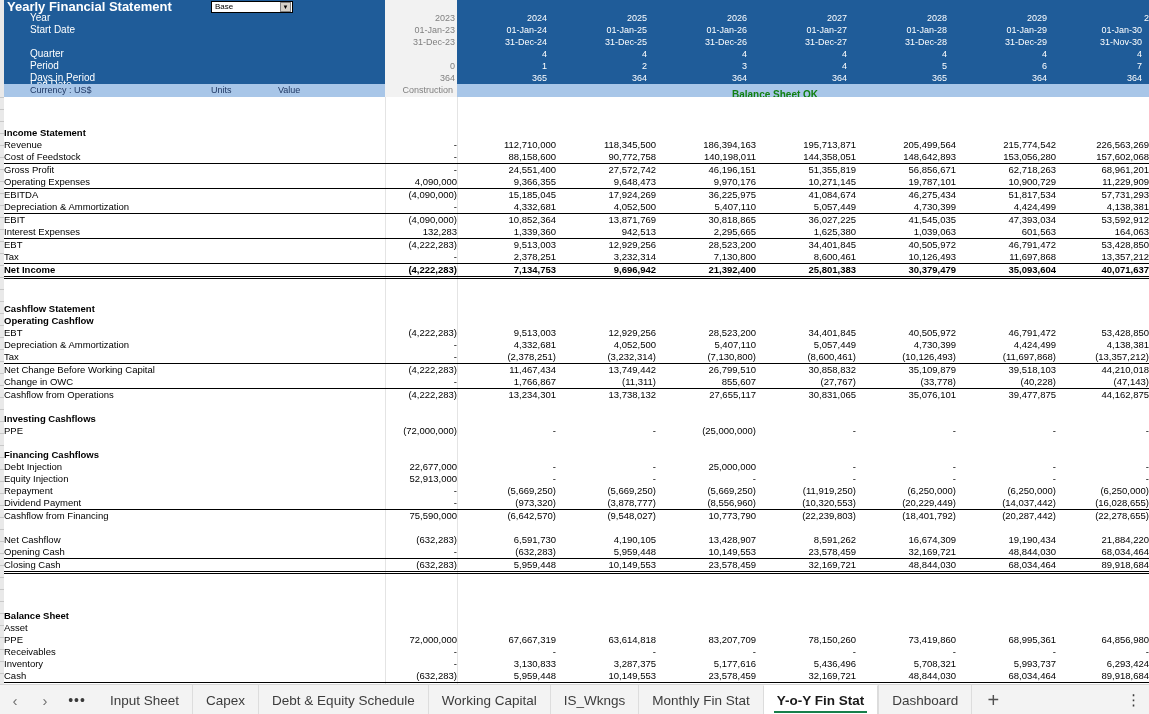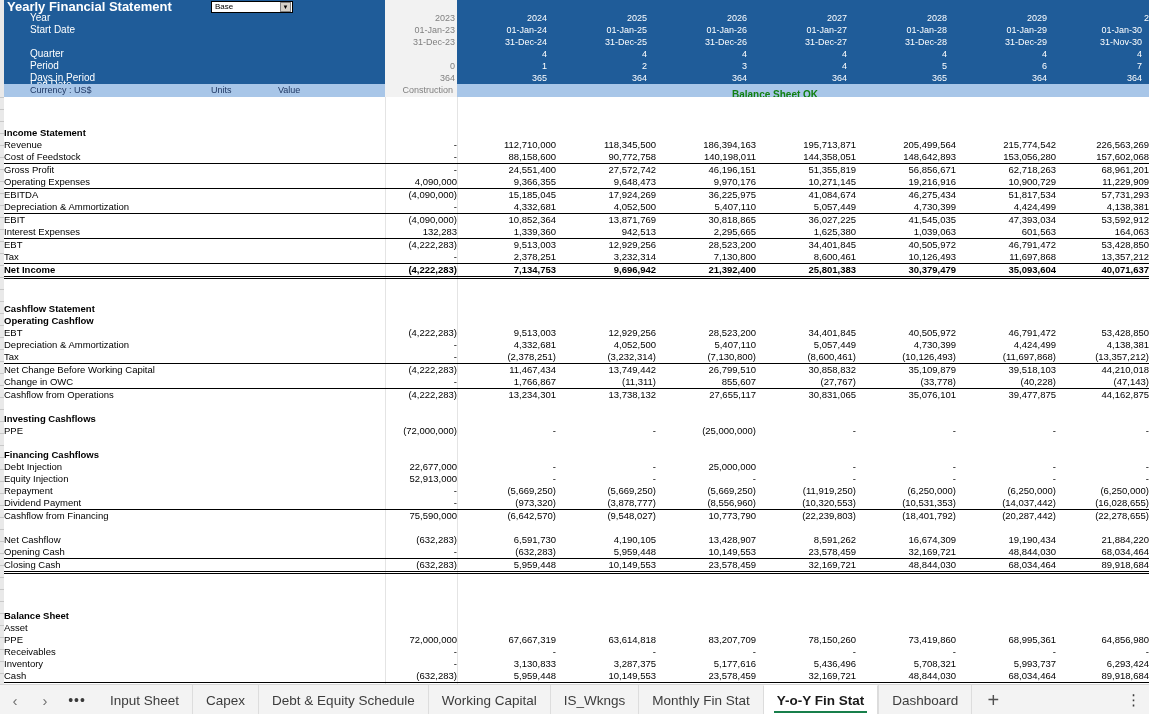--- a/index.html
+++ b/index.html
@@ -482,21 +482,21 @@
         <td class="num">62,718,263</td>
         <td class="num">68,961,201</td>
       </tr>
       <tr class="rule-bot">
         <td class="lbl ind2">Operating Expenses</td>
         <td class="num">4,090,000</td>
         <td class="num">9,366,355</td>
         <td class="num">9,648,473</td>
         <td class="num">9,970,176</td>
         <td class="num">10,271,145</td>
-        <td class="num">19,216,916</td>
+        <td class="num">19,787,101</td>
         <td class="num">10,900,729</td>
         <td class="num">11,229,909</td>
       </tr>
       <tr>
         <td class="lbl ind2">EBITDA</td>
         <td class="num">(4,090,000)</td>
         <td class="num">15,185,045</td>
         <td class="num">17,924,269</td>
         <td class="num">36,225,975</td>
         <td class="num">41,084,674</td>
@@ -715,21 +715,21 @@
         <td class="num">(6,250,000)</td>
         <td class="num">(6,250,000)</td>
       </tr>
       <tr class="rule-bot">
         <td class="lbl ind2">Dividend Payment</td>
         <td class="num">-</td>
         <td class="num">(973,320)</td>
         <td class="num">(3,878,777)</td>
         <td class="num">(8,556,960)</td>
         <td class="num">(10,320,553)</td>
-        <td class="num">(10,531,353)</td>
+        <td class="num">(20,229,449)</td>
         <td class="num">(14,037,442)</td>
         <td class="num">(16,028,655)</td>
       </tr>
       <tr>
         <td class="lbl ind2">Cashflow from Financing</td>
         <td class="num">75,590,000</td>
         <td class="num">(6,642,570)</td>
         <td class="num">(9,548,027)</td>
         <td class="num">10,773,790</td>
         <td class="num">(22,239,803)</td>

